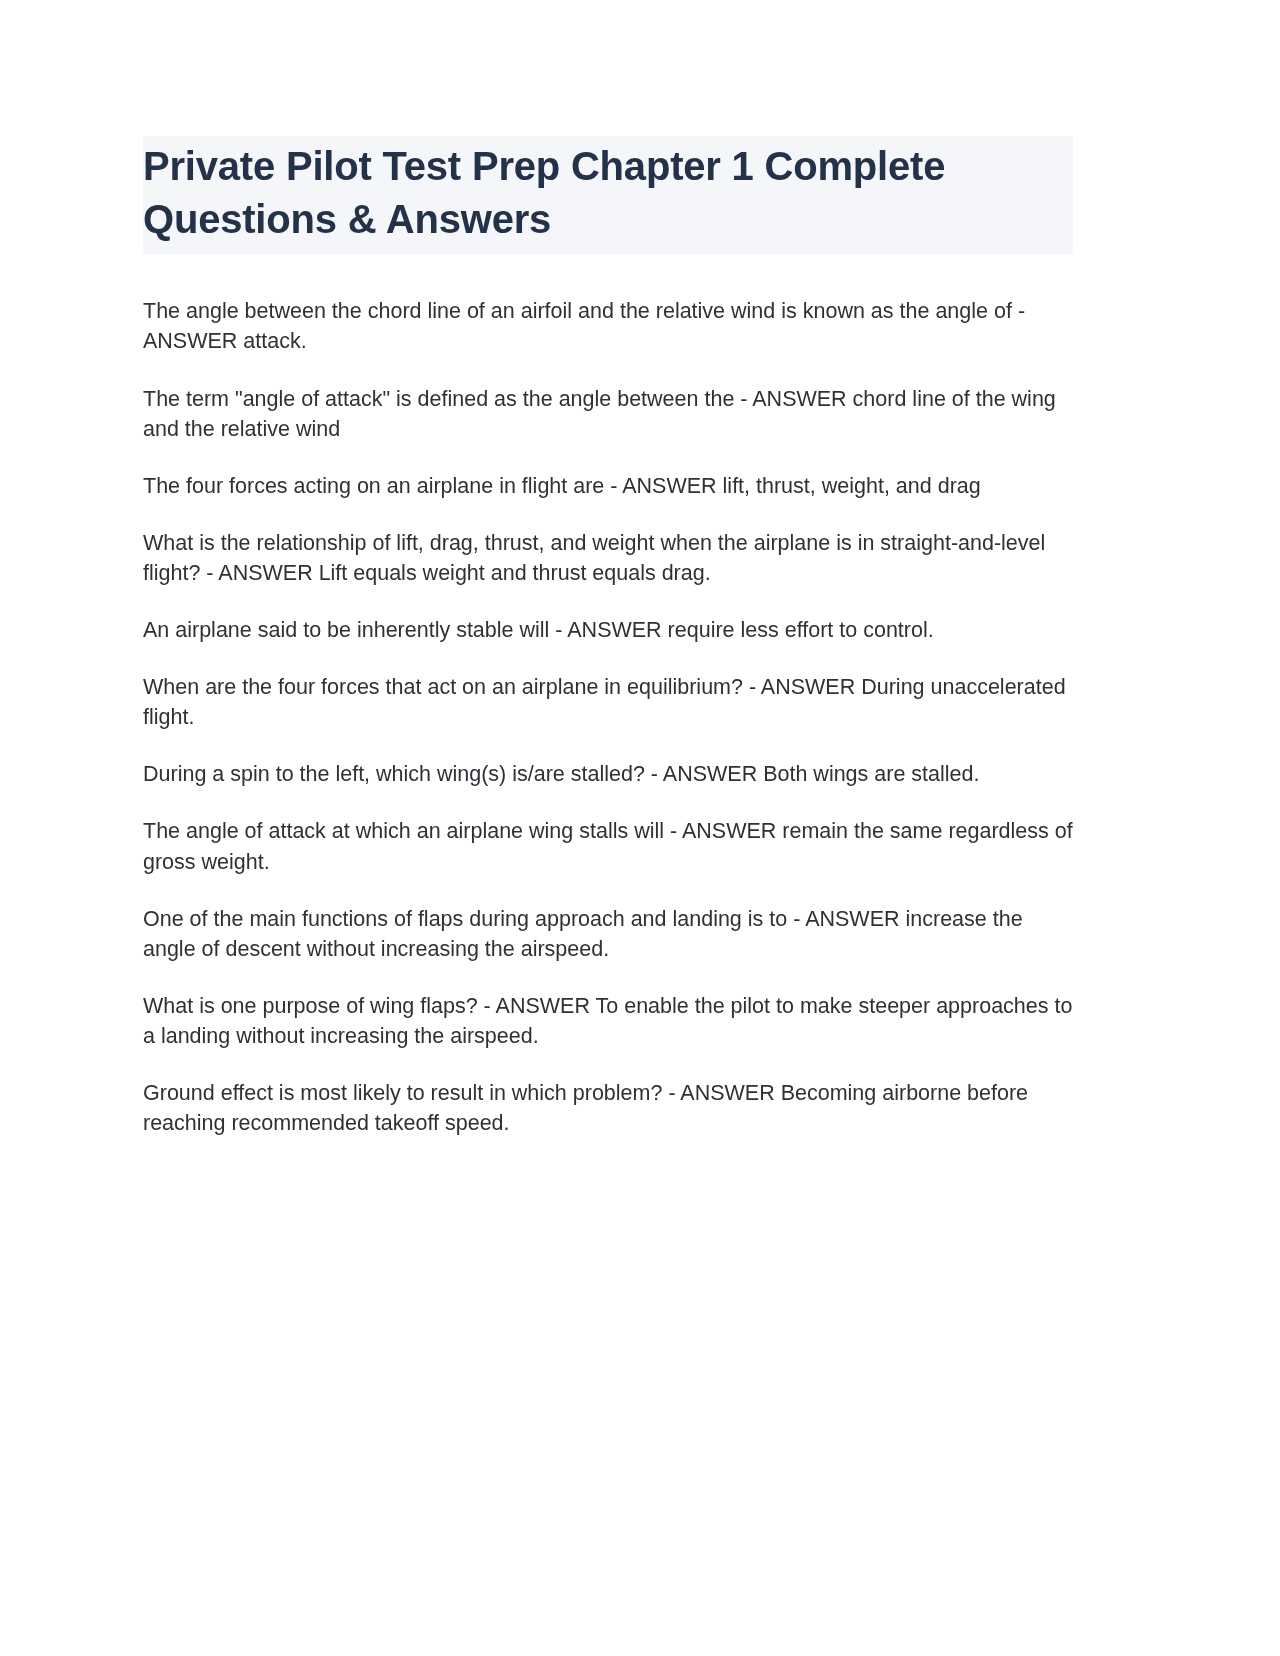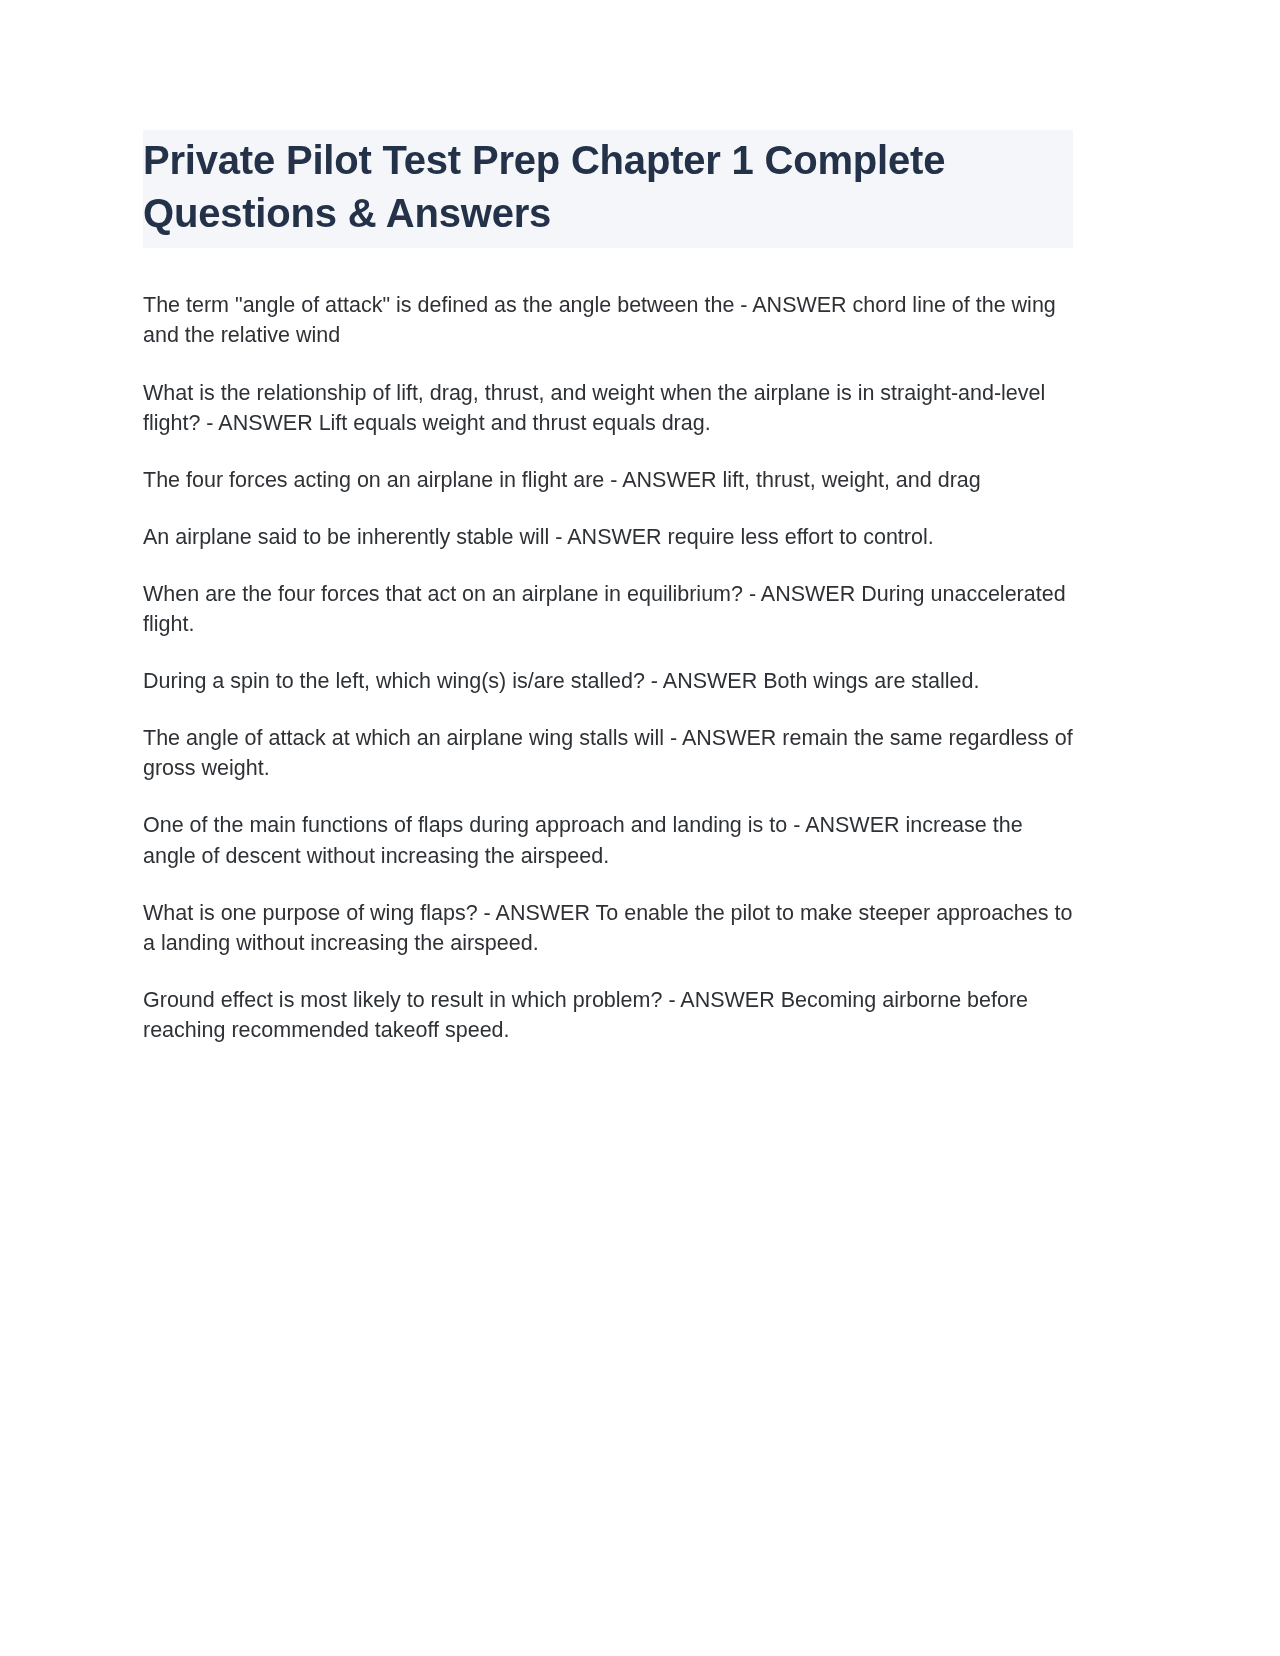--- a/index.html
+++ b/index.html
@@ -17,21 +17,21 @@
     position: relative;
     width: 1280px;
     height: 1656px;
     box-sizing: border-box;
     padding: 0;
     background: #ffffff;
   }
   .content {
     position: absolute;
     left: 143px;
-    top: 130px;
+    top: 136px;
     width: 930px;
   }
   .doc-title {
     background: #f4f6f9;
     color: #243249;
     font-size: 40px;
     font-weight: bold;
     line-height: 1.33;
     letter-spacing: -0.2px;
     margin: 0 0 42px 0;
@@ -56,23 +56,24 @@
 </style>
 </head>
 <body>
 
 <div class="page">
   <div class="content">
 
     <h1 class="doc-title">Private Pilot Test Prep Chapter 1 Complete Questions &amp; Answers</h1>
 
     <div class="qa-list">
+      <p class="qa-item">The angle between the chord line of an airfoil and the relative wind is known as the angle of - ANSWER attack.</p>
       <p class="qa-item">The term "angle of attack" is defined as the angle between the - ANSWER chord line of the wing and the relative wind</p>
+      <p class="qa-item">The four forces acting on an airplane in flight are - ANSWER lift, thrust, weight, and drag</p>
       <p class="qa-item">What is the relationship of lift, drag, thrust, and weight when the airplane is in straight-and-level flight? - ANSWER Lift equals weight and thrust equals drag.</p>
-      <p class="qa-item">The four forces acting on an airplane in flight are - ANSWER lift, thrust, weight, and drag</p>
       <p class="qa-item">An airplane said to be inherently stable will - ANSWER require less effort to control.</p>
       <p class="qa-item">When are the four forces that act on an airplane in equilibrium? - ANSWER During unaccelerated flight.</p>
       <p class="qa-item">During a spin to the left, which wing(s) is/are stalled? - ANSWER Both wings are stalled.</p>
       <p class="qa-item">The angle of attack at which an airplane wing stalls will - ANSWER remain the same regardless of gross weight.</p>
       <p class="qa-item">One of the main functions of flaps during approach and landing is to - ANSWER increase the angle of descent without increasing the airspeed.</p>
       <p class="qa-item">What is one purpose of wing flaps? - ANSWER To enable the pilot to make steeper approaches to a landing without increasing the airspeed.</p>
       <p class="qa-item">Ground effect is most likely to result in which problem? - ANSWER Becoming airborne before reaching recommended takeoff speed.</p>
     </div>
 
   </div>

